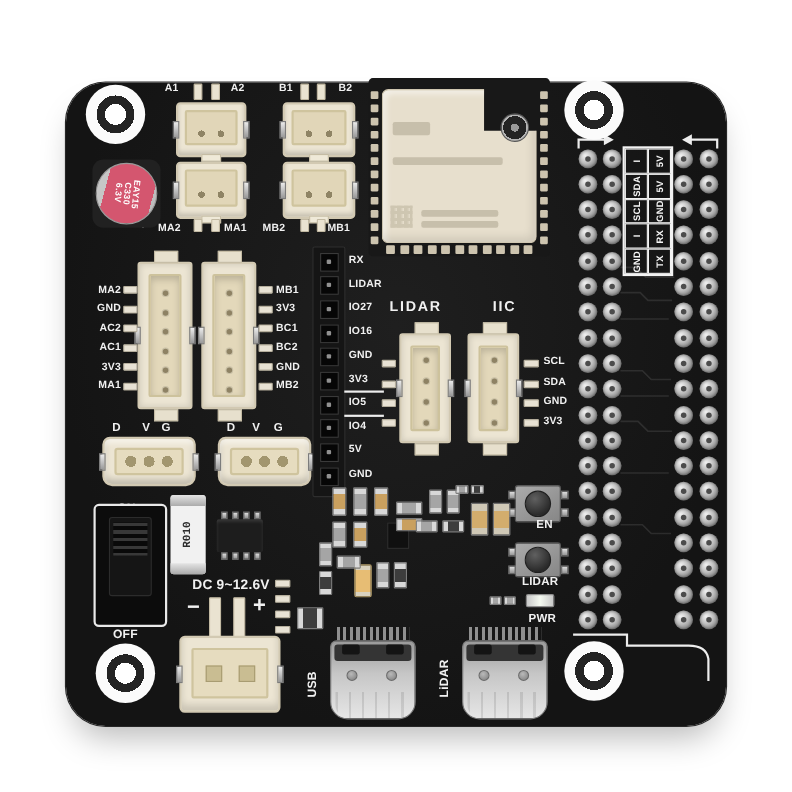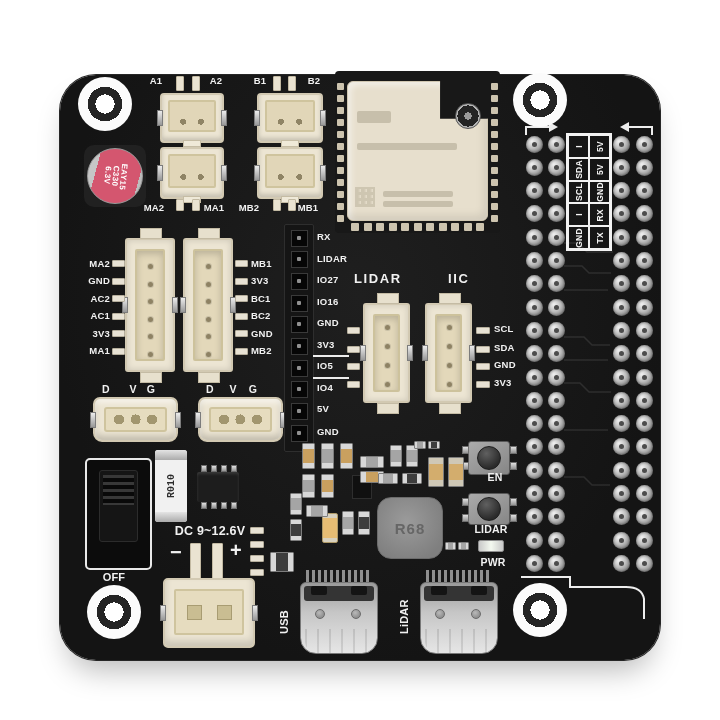--- a/index.html
+++ b/index.html
@@ -396,23 +396,20 @@
   <div class="pinbar" style="left:152px;top:468px;width:11px;height:38px;"></div>
   <div id="pwrjst">
     <div class="sq" style="left:22px;top:25px;"></div>
     <div class="sq" style="left:52px;top:25px;"></div>
   <div class="clip l"></div>
         <div class="clip r"></div>
       </div>
 
   <div id="qfn"></div>
   <div id="ycap"></div>
-  <div id="inductor">
-        <span>R68</span>
-      </div>
 
   <div class="tact" style="left:408px;top:366px;width:42px;height:34px;">
         <div class="btn"></div>
         <div class="tlead" style="left: -7px; top: 4px;"></div>
         <div class="tlead" style="left: -7px; top: 20px;"></div>
         <div class="tlead" style="left: 41px; top: 4px;"></div>
         <div class="tlead" style="left: 41px; top: 20px;"></div>
       </div>
   <span class="lbl" style="left:420px;top:396px;width:30px;font-size:10.5px;">EN</span>
   <div class="tact" style="left:408px;top:418px;width:42px;height:32px;">

